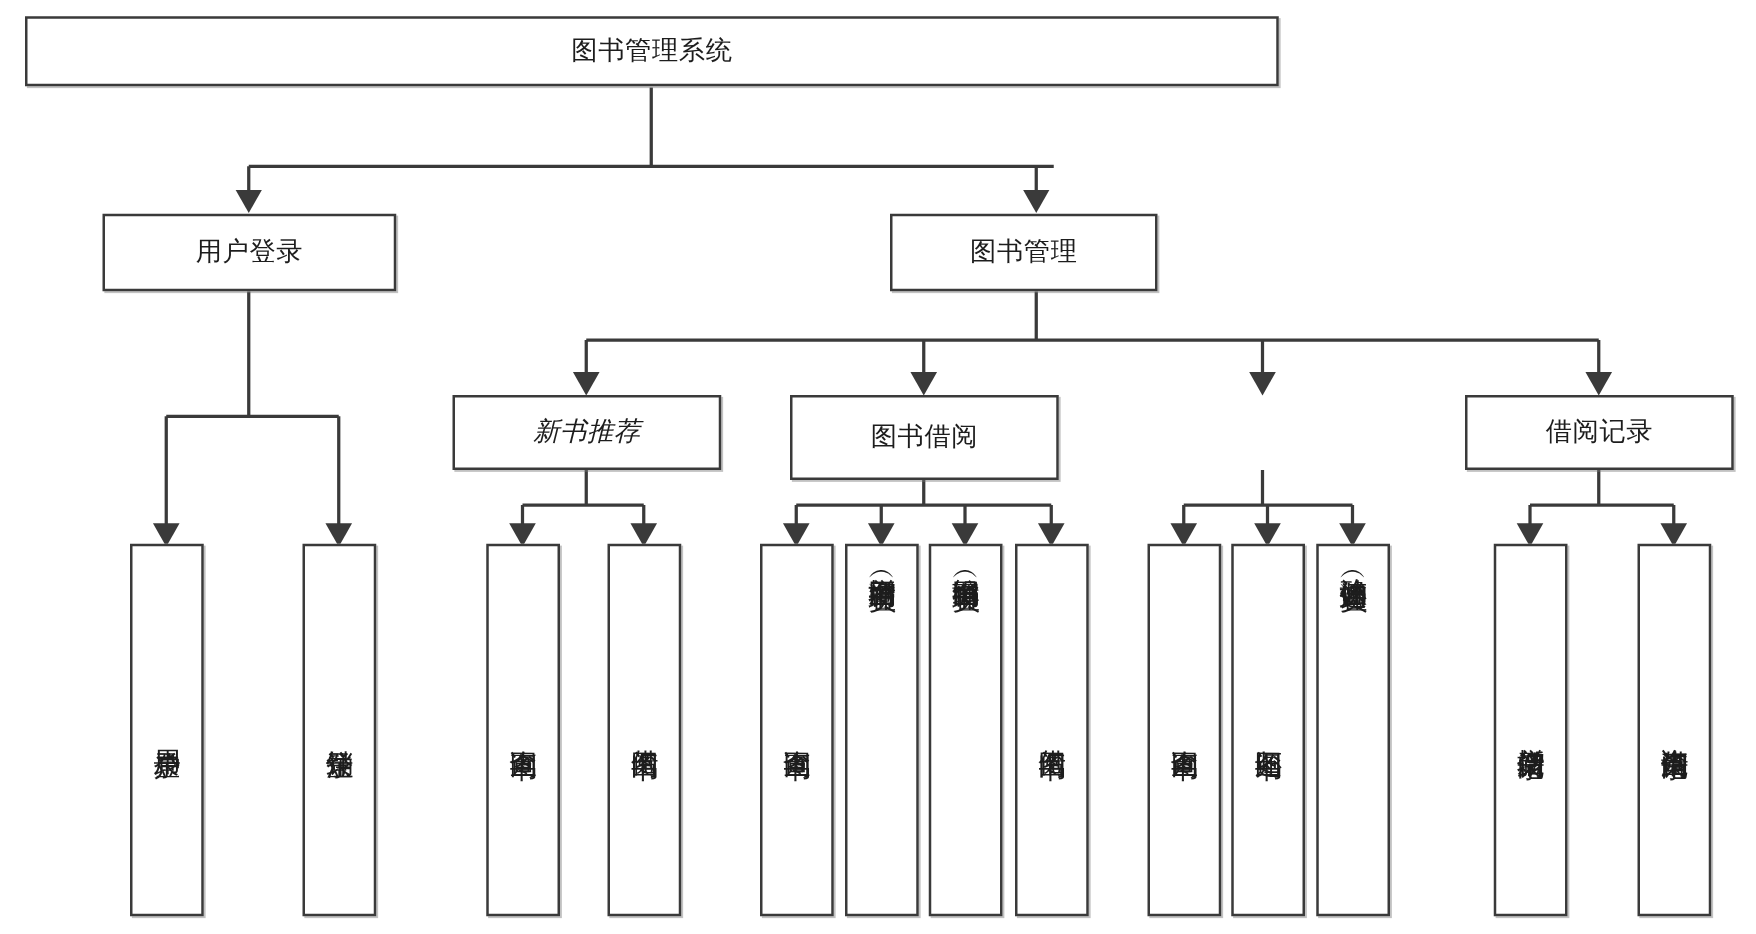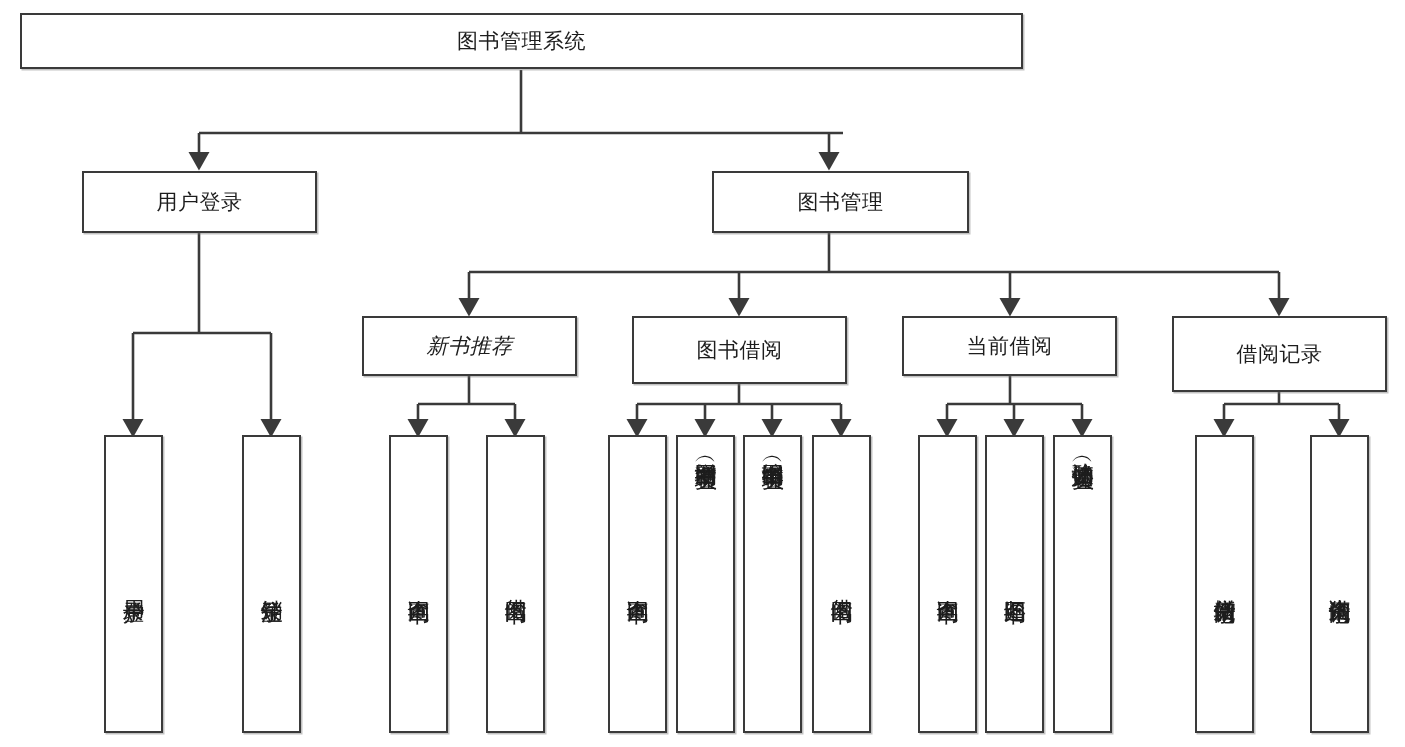--- a/index.html
+++ b/index.html
@@ -123,34 +123,31 @@
     </g>
   </svg>
 
   <div class="node" style="left:20px; top:13px; width:1003px; height:56px;">
     <span class="label">图书管理系统</span>
   </div>
 
   <div class="node" style="left:82px; top:171px; width:235px; height:62px;">
     <span class="label">用户登录</span>
   </div>
-  <div class="node" style="left:712px; top:171px; width:257px; height:62px;">
+  <div class="node" style="left:712px; top:171px; width:214px; height:62px;">
     <span class="label">图书管理</span>
   </div>
 
   <div class="node" style="left:362px; top:316px; width:215px; height:60px;font-style:italic;">
     <span class="label">新书推荐</span>
   </div>
   <div class="node" style="left:632px; top:316px; width:215px; height:68px;">
     <span class="label">图书借阅</span>
   </div>
-  <div class="node" style="left:902px; top:316px; width:215px; height:60px;">
-    <span class="label">当前借阅</span>
-  </div>
-  <div class="node" style="left:1172px; top:316px; width:215px; height:76px;">
+  <div class="node" style="left:1172px; top:316px; width:215px; height:60px;">
     <span class="label">借阅记录</span>
   </div>
 
   <div class="node vertical leaf centered" style="left:104px; top:435px; width:59px; height:298px;">
     <span class="label">用户登录</span>
   </div>
   <div class="node vertical leaf centered" style="left:242px; top:435px; width:59px; height:298px;">
     <span class="label">注销登录</span>
   </div>
 

